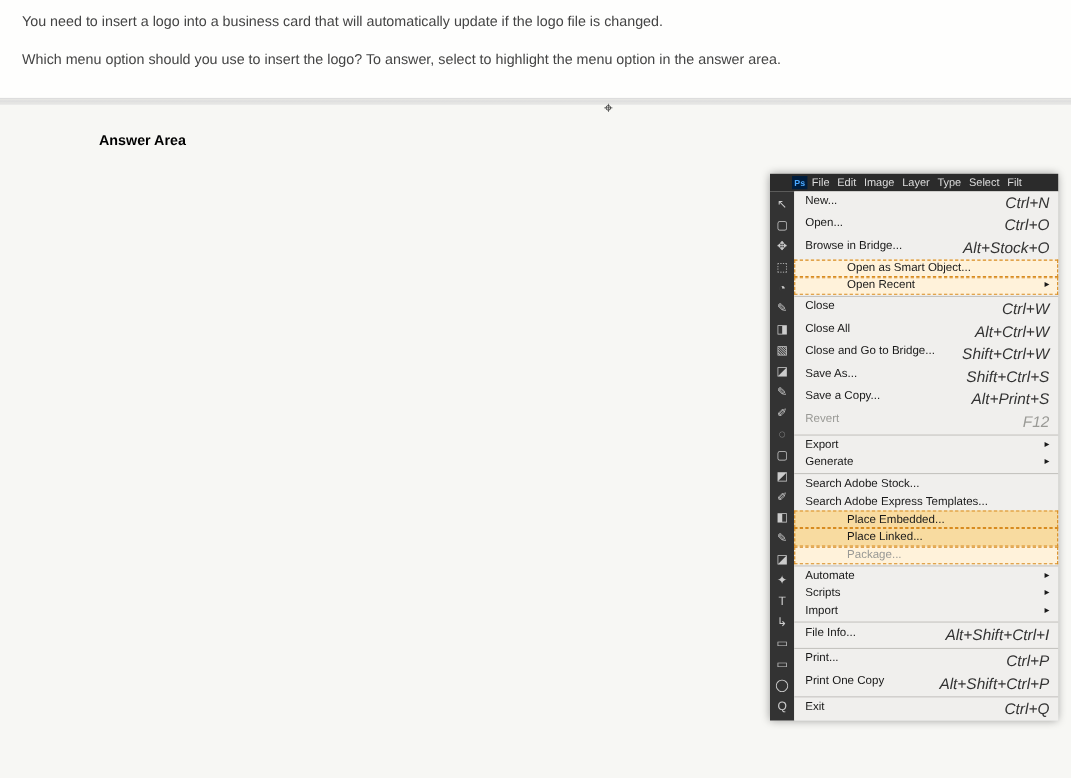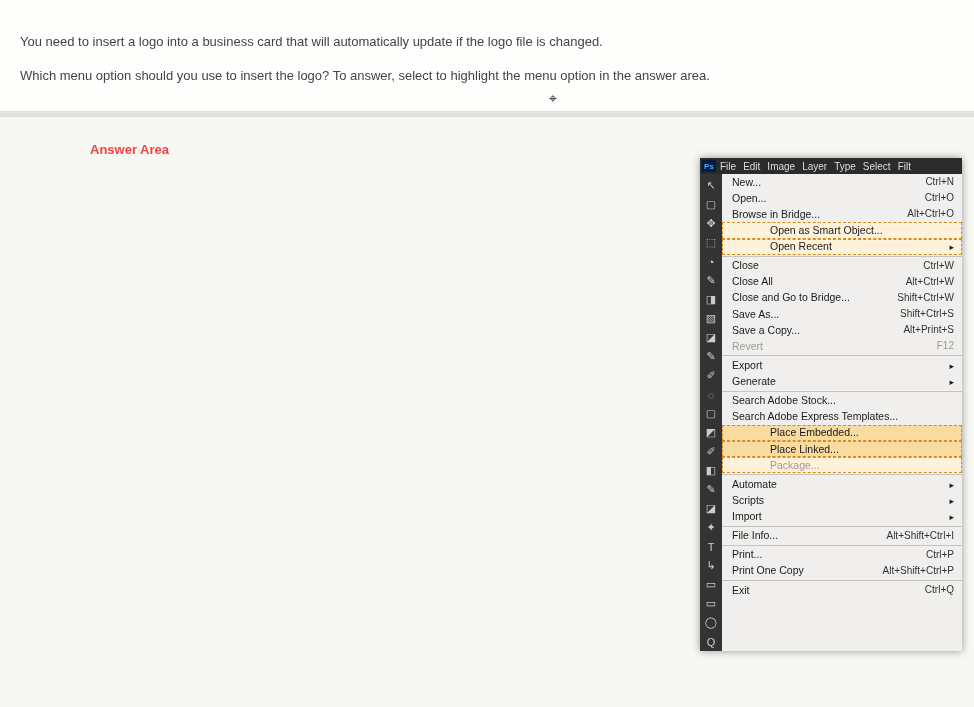--- a/index.html
+++ b/index.html
@@ -5,37 +5,37 @@
   * { margin: 0; padding: 0; box-sizing: border-box; }
   body {
     width: 974px;
     height: 707px;
     background: #f7f7f4;
     font-family: Arial, Helvetica, sans-serif;
     overflow: hidden;
     position: relative;
   }
   .question-area {
-    padding: 32px 20px 12px 20px;
+    padding: 10px 20px 12px 20px;
     background: #fefefd;
     font-size: 13px;
     color: #444;
     line-height: 1.5;
   }
   .question-area p { margin-bottom: 14px; }
   .divider {
     height: 6px;
     background: linear-gradient(#e8e8e5, #dedede 50%, #e8e8e5);
     border-top: 1px solid #ddd;
     border-bottom: 1px solid #ddd;
   }
   .answer-label {
     font-weight: bold;
     font-size: 13px;
-    color: #ef4444;
+    color: #000000;
     margin: 25px 0 0 90px;
     display: inline-block;
   }
   .cursor {
     position: absolute;
     left: 549px; top: 90px;
     font-size: 14px; color: #333;
     pointer-events: none;
   }
 
@@ -49,21 +49,21 @@
     box-shadow: 0 0 8px rgba(0,0,0,.4);
     font-size: 10.5px;
     color: #222;
   }
   .ps-menubar {
     background: #2b2b2b;
     color: #ddd;
     display: flex;
     align-items: center;
     height: 16px;
-    padding-left: 2px;
+    padding-left: 20px;
     font-size: 10px;
   }
   .ps-logo {
     width: 14px; height: 12px;
     background: #001d3d;
     color: #4aa8ff;
     font-size: 8px; font-weight: bold;
     display: flex; align-items: center; justify-content: center;
     margin-right: 4px;
   }
@@ -84,33 +84,33 @@
     font-size: 11px;
     display: flex; align-items: center; justify-content: center;
   }
   .ps-menu {
     flex: 1;
     background: #f0efed;
   }
   .menu-item {
     display: flex;
     justify-content: space-between;
-    align-items: flex-end;
+    align-items: flex-start;
     padding: 1.5px 8px 1.5px 10px;
     font-size: 10.5px;
     line-height: 1.25;
     color: #1a1a1a;
   }
   .menu-item.disabled { color: #9a9a96; }
   .menu-sep {
     height: 0;
     border-top: 1px solid #c5c4c0;
     margin: 1px 0;
   }
-  .menu-item .shortcut { color: #333; font-size: 10px; }
+  .menu-item .shortcut { color: #333; font-size: 14px; font-style: italic; }
   .menu-item.disabled .shortcut { color: #9a9a96; }
   .menu-item .arrow { font-size: 9px; }
   .highlight-orange {
     position: relative;
     outline: 1.5px dashed #d88b1f;
     outline-offset: -1px;
     background: #fff2da;
     padding-left: 48px;
   }
   .highlight-orange.mid { background: #f8dba0; }
@@ -174,21 +174,21 @@
         <div class="menu-item">
           <span>New...</span>
           <span class="shortcut">Ctrl+N</span>
         </div>
         <div class="menu-item">
           <span>Open...</span>
           <span class="shortcut">Ctrl+O</span>
         </div>
         <div class="menu-item">
           <span>Browse in Bridge...</span>
-          <span class="shortcut">Alt+Ctrl+O</span>
+          <span class="shortcut">Alt+Stock+O</span>
         </div>
         <div class="menu-item highlight-orange">
           <span>Open as Smart Object...</span>
         </div>
         <div class="menu-item highlight-orange">
           <span>Open Recent</span>
           <span class="arrow">▸</span>
         </div>
         <div class="menu-sep"></div>
         <div class="menu-item">

